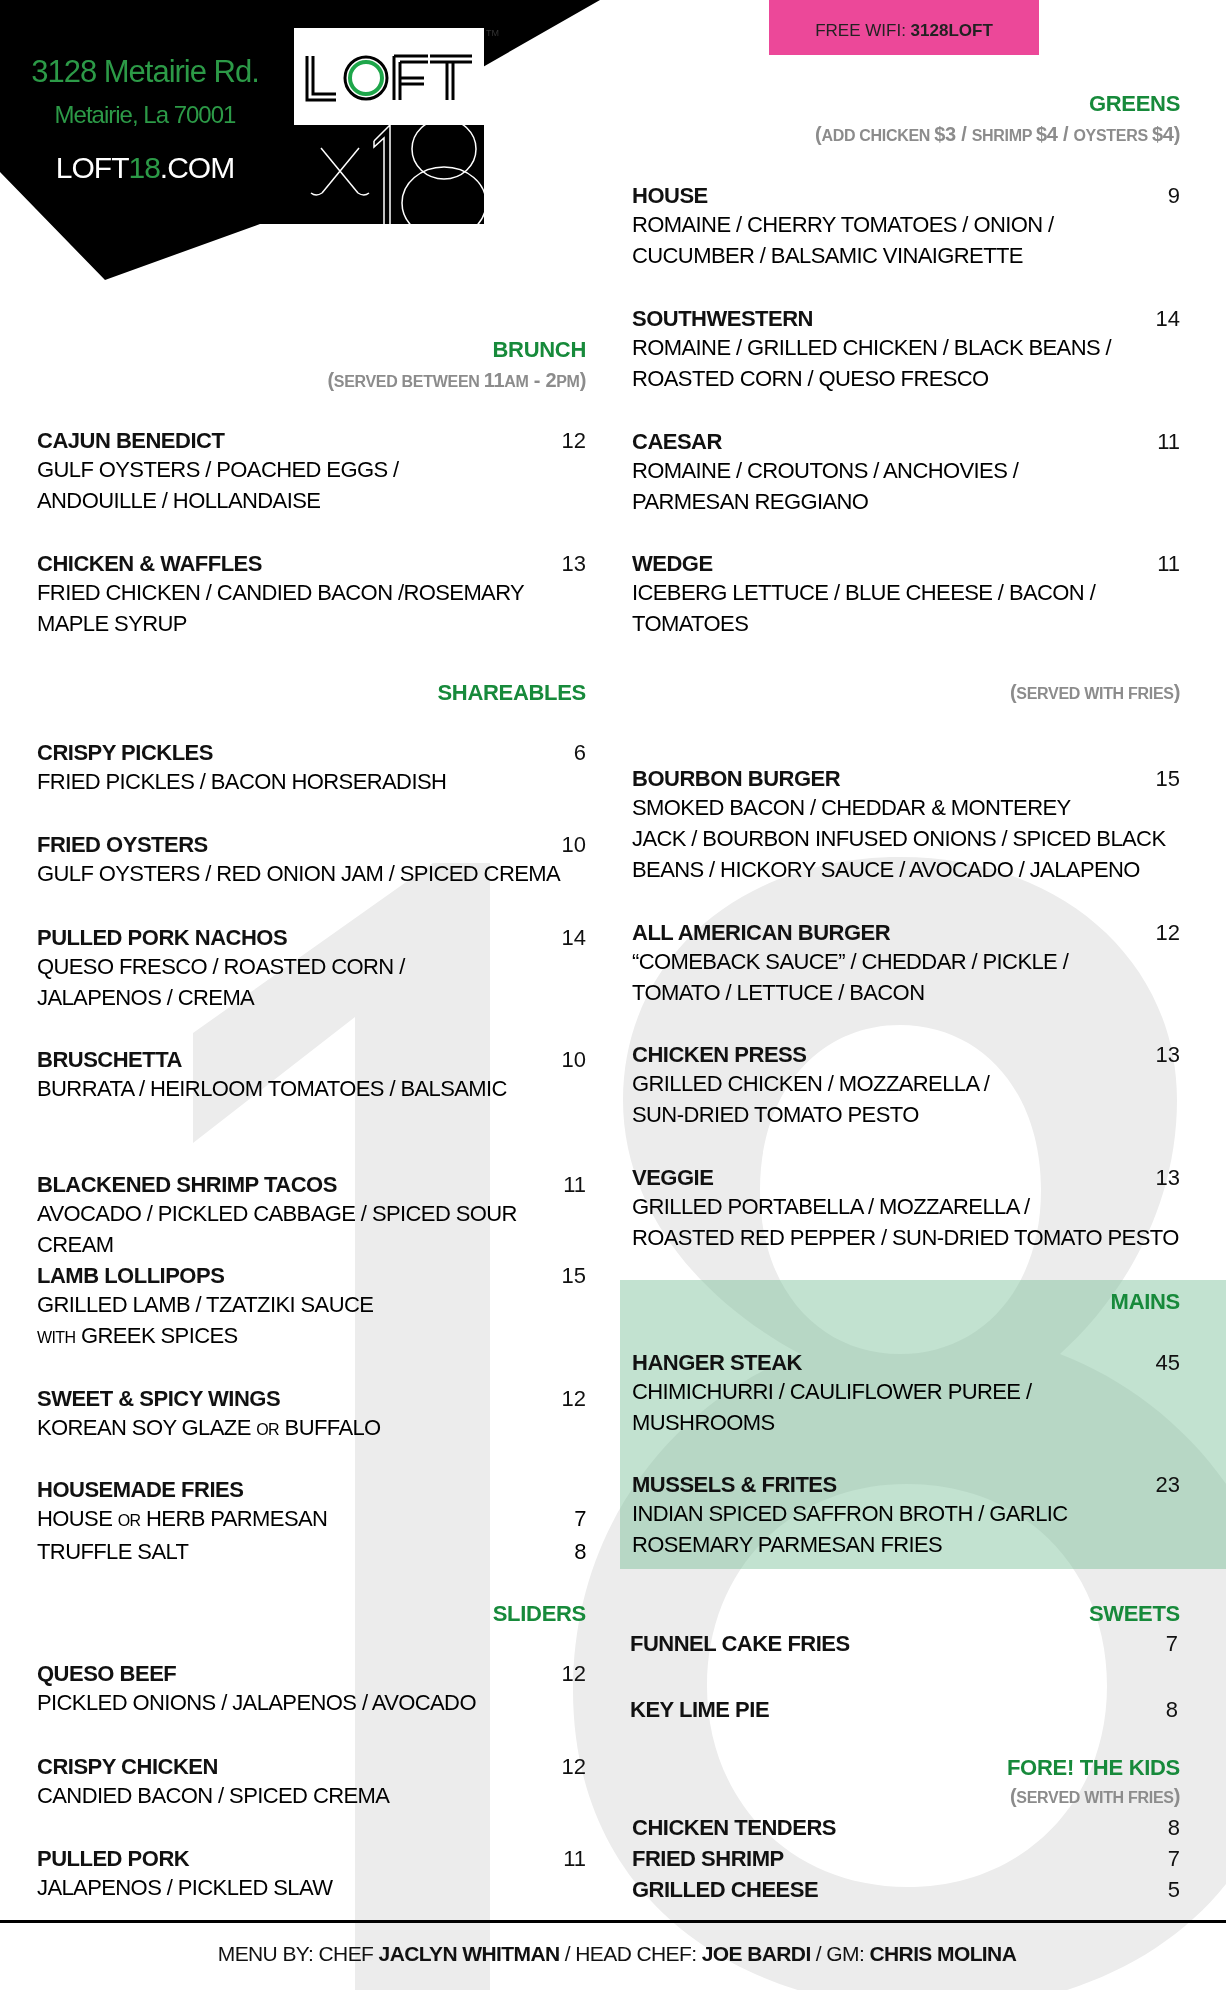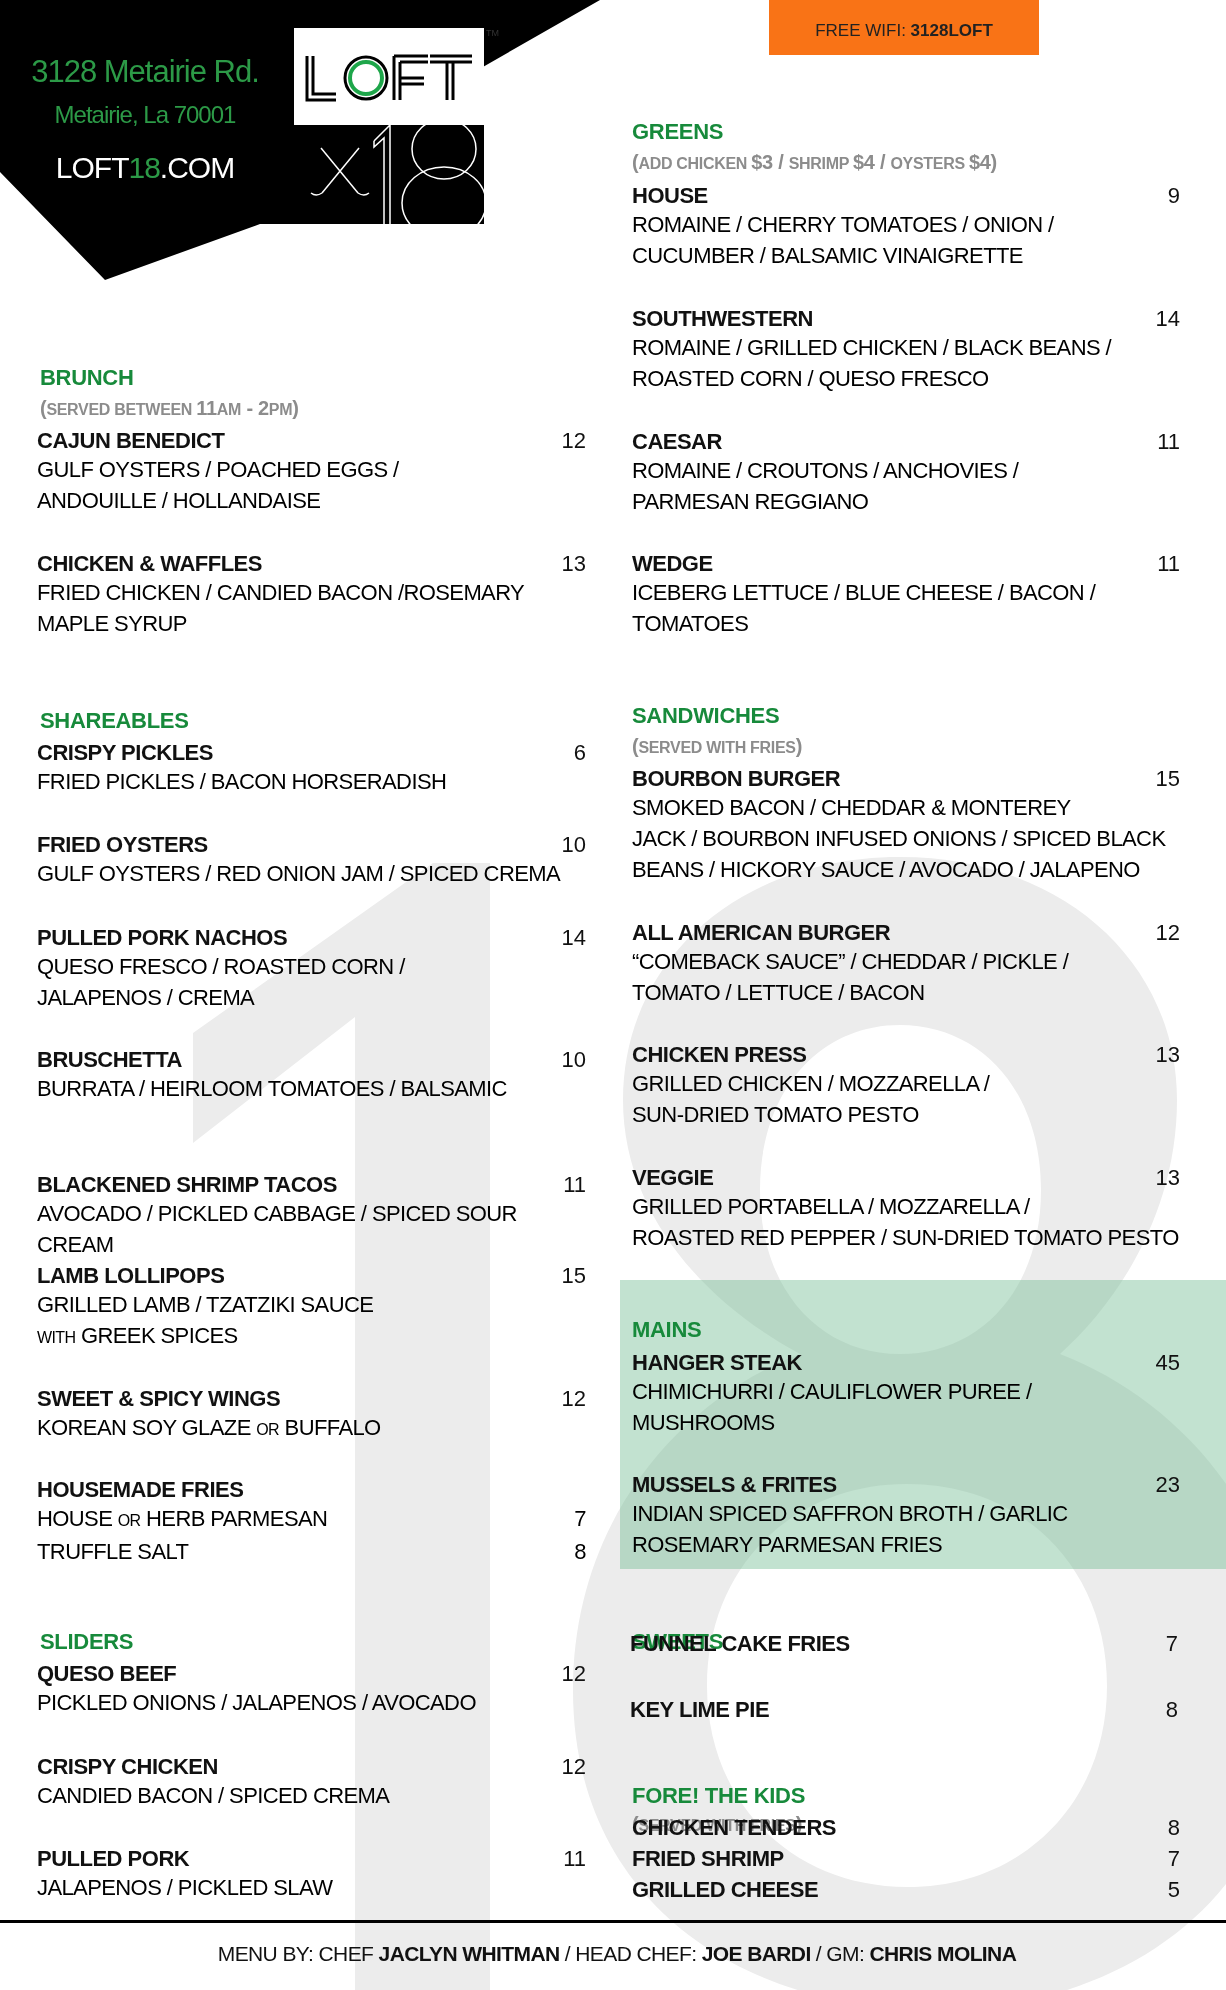--- a/index.html
+++ b/index.html
@@ -10,26 +10,26 @@
   .addr { position:absolute; left:0; width:290px; text-align:center; z-index:2;
           font-family:"Liberation Sans Narrow","Liberation Sans", sans-serif; letter-spacing:-1px; }
   .addr1 { top:54px; font-size:31px; color:#2c9a47; }
   .addr2 { top:101px; font-size:24px; color:#2c9a47; }
   .addr3 { top:151px; font-size:30px; color:#ffffff; }
   .addr3 .g { color:#2c9a47; }
   .logo { position:absolute; left:294px; top:28px; width:190px; height:196px; z-index:2; }
   .logo-top { position:absolute; left:0; top:0; width:190px; height:97px; background:#fff; }
   .logo-bot { position:absolute; left:0; top:97px; width:190px; height:99px; background:#000; overflow:hidden; }
   .tm { position:absolute; left:486px; top:28px; font-size:9px; color:#333; z-index:2; }
-  .wifi { position:absolute; left:769px; top:0; width:270px; height:55px; background:#f97316; z-index:2;
+  .wifi { position:absolute; left:769px; top:0; width:270px; height:55px; background:#ec4899; z-index:2;
           text-align:center; line-height:62px; font-size:17px; color:#222; }
   .wifi b { font-weight:bold; }
   .mains-box { position:absolute; left:620px; top:1280px; width:606px; height:289px;
                background:rgba(120,190,150,0.45); z-index:1; }
-  .sec { position:absolute; text-align:left; z-index:3;margin-top:28px; }
+  .sec { position:absolute; text-align:right; z-index:3; }
   .sec .t { color:#178a3b; font-weight:bold; font-size:22px; letter-spacing:-0.3px; }
   .sec .s { color:#8c8c8c; font-weight:bold; font-size:20px; letter-spacing:-0.3px; margin-top:6px; }
   .sec .s .sc { font-size:16px; }
   .lc { left:40px; width:546px; }
   .rc { left:632px; width:548px; }
   .item { position:absolute; z-index:3; }
   .item .row { display:flex; justify-content:space-between; align-items:baseline; }
   .item .n { font-weight:bold; font-size:22px; letter-spacing:-0.5px; }
   .item .p { font-size:22px; color:#111; }
   .item .d { font-size:22px; line-height:31px; letter-spacing:-0.6px; color:#000000; }
@@ -252,21 +252,20 @@
 <div class="item r-item" style="top:551px">
   <div class="row">
       <span class="n">WEDGE</span>
       <span class="p">11</span>
     </div>
   <div class="d">ICEBERG LETTUCE / BLUE CHEESE / BACON /</div>
   <div class="d">TOMATOES</div>
 </div>
 
 <div class="sec rc" style="top:675px">
-  <div class="t">SANDWICHES</div>
   <div class="s"><span>(</span><span class="sc">SERVED WITH FRIES</span><span>)</span></div>
 </div>
 
 <div class="item r-item" style="top:766px">
   <div class="row">
       <span class="n">BOURBON BURGER</span>
       <span class="p">15</span>
     </div>
   <div class="d">SMOKED BACON / CHEDDAR &amp; MONTEREY</div>
   <div class="d">JACK / BOURBON INFUSED ONIONS / SPICED BLACK</div>

